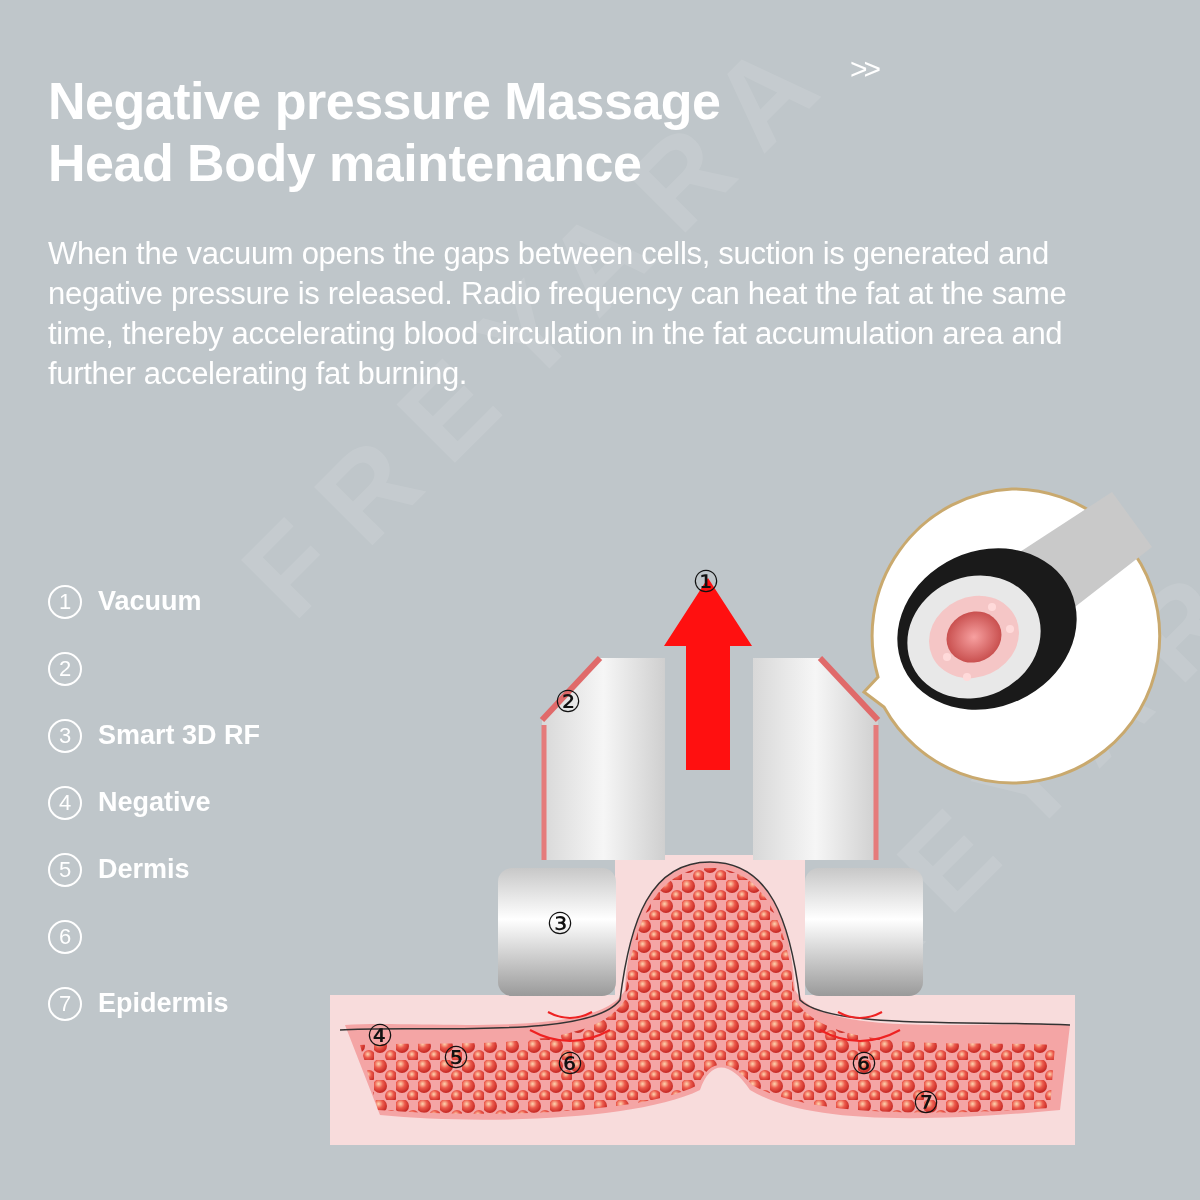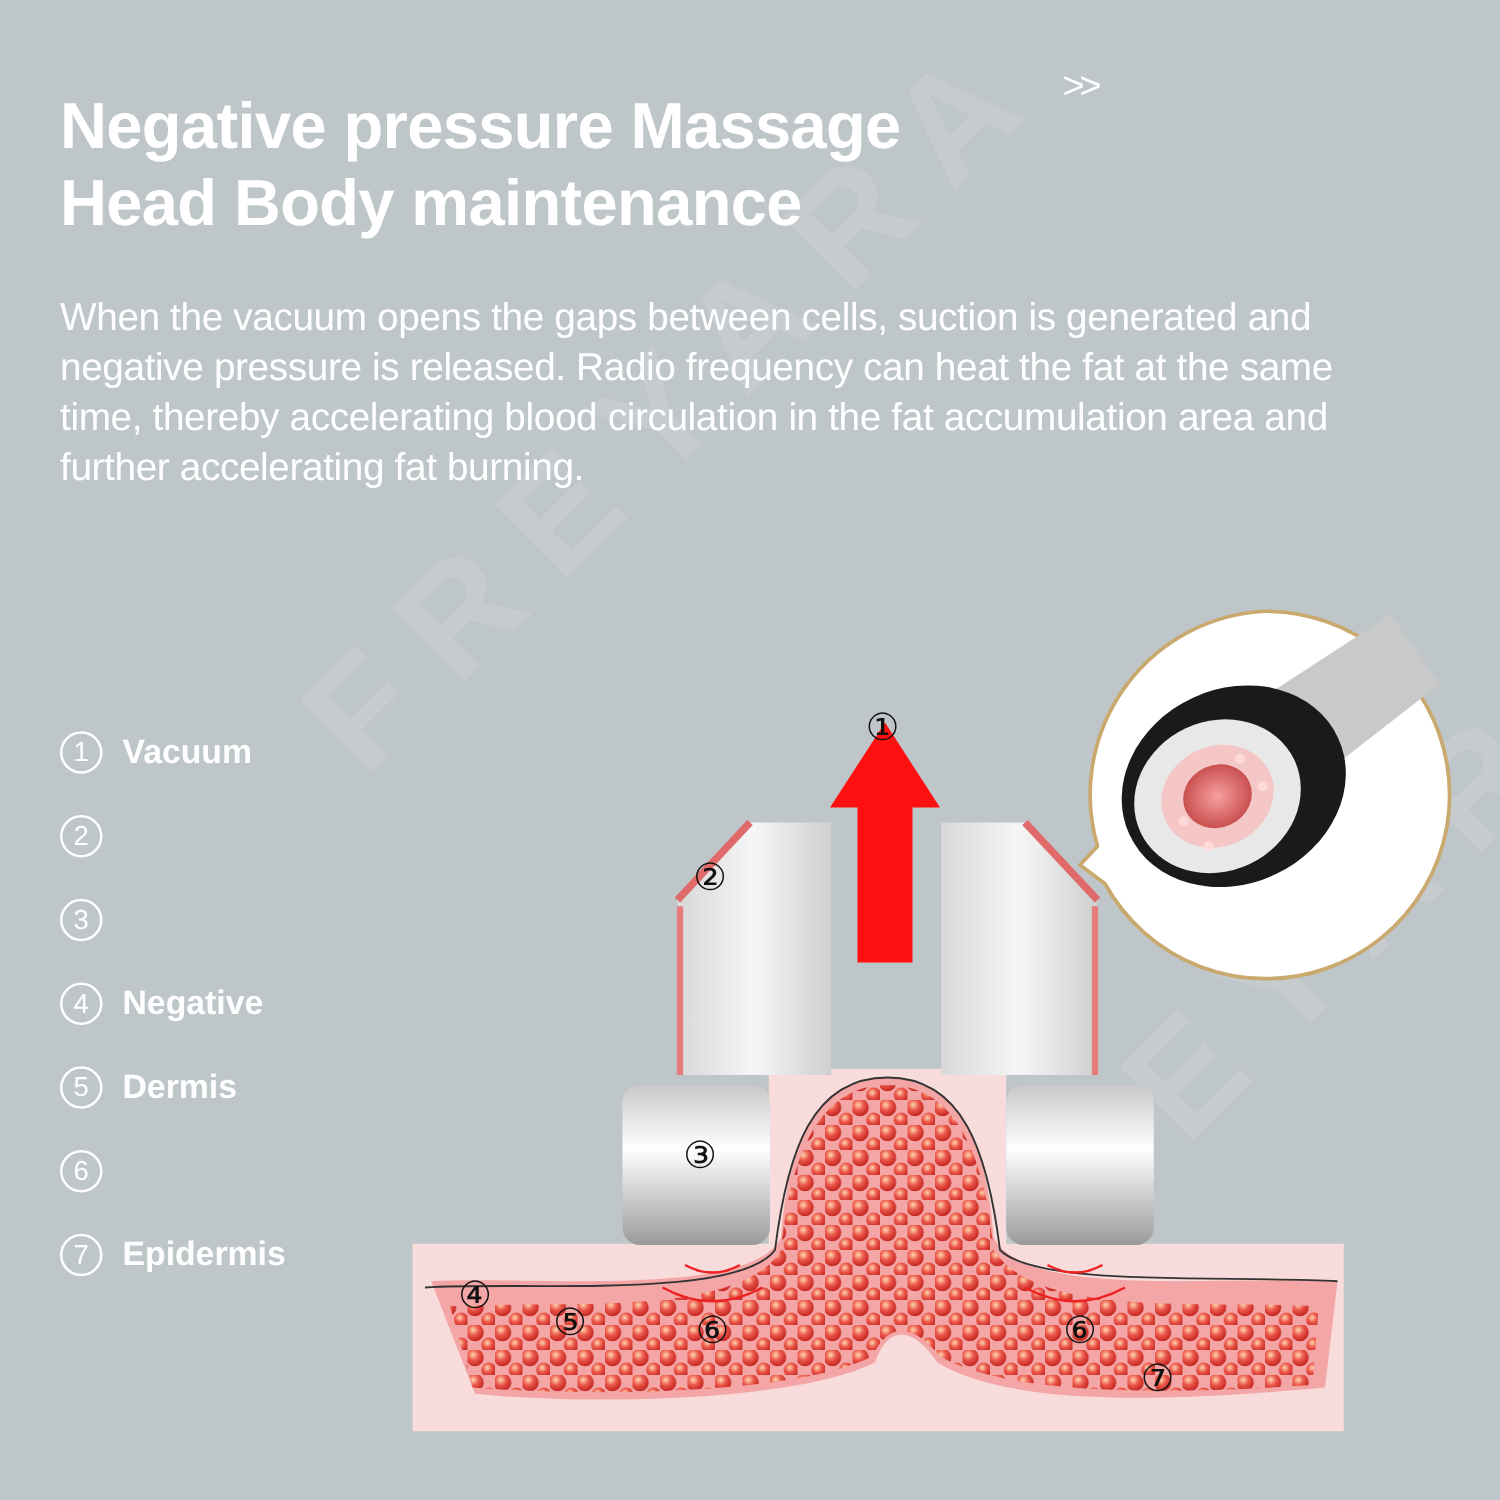--- a/index.html
+++ b/index.html
@@ -52,20 +52,21 @@
 <ul class="legend">
   <li>
       <span class="num">1</span>
       <span class="lbl">Vacuum</span>
     </li>
   <li>
       <span class="num">2</span>
     </li>
   <li>
       <span class="num">3</span>
+      <span class="lbl">Smart 3D RF</span>
     </li>
   <li>
       <span class="num">4</span>
       <span class="lbl">Negative</span>
     </li>
   <li>
       <span class="num">5</span>
       <span class="lbl">Dermis</span>
     </li>
   <li>

